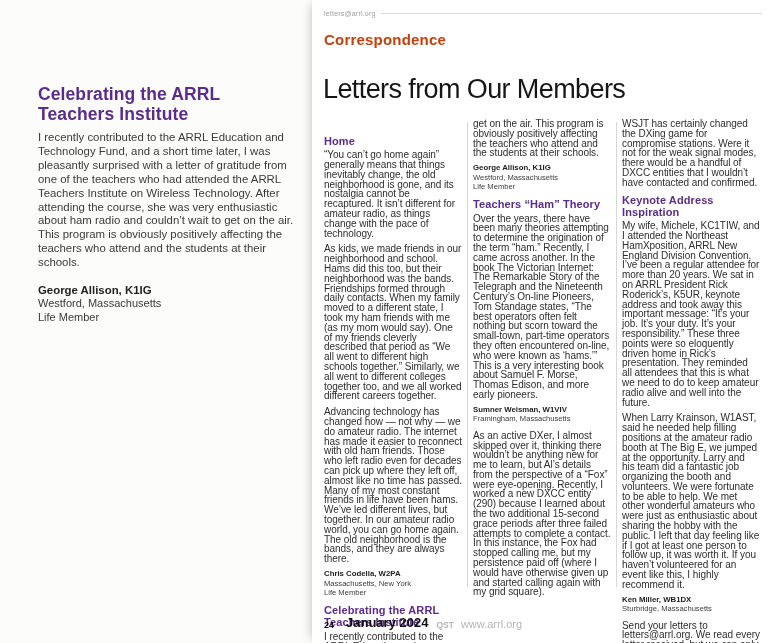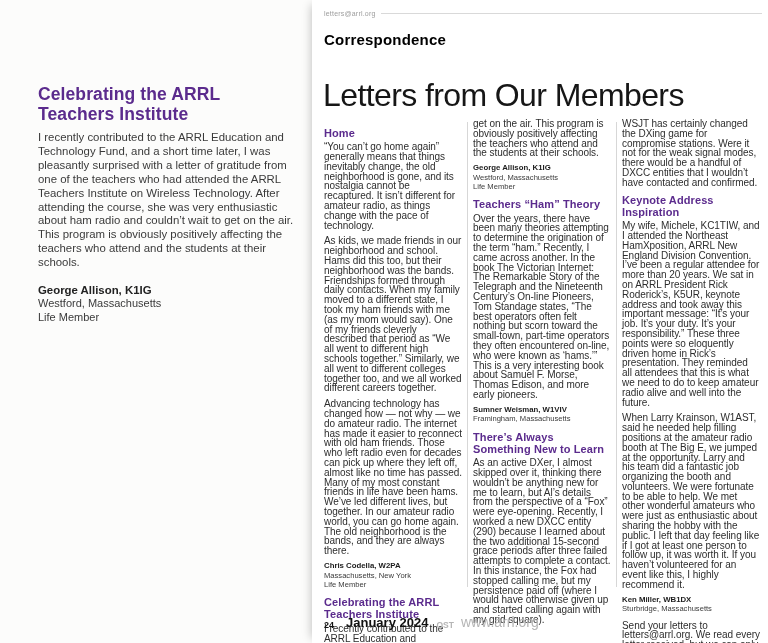--- a/index.html
+++ b/index.html
@@ -22,46 +22,46 @@
   
   .magazine-page{
     position:absolute;left:312px;top:0;width:456px;height:643px;background:#ffffff;
     box-shadow:-6px 0 9px -5px rgba(0,0,0,.22);
   }
   .page-header{position:absolute;left:12px;top:10px;right:6px;display:flex;align-items:center;gap:5px;}
   .header-email{font-size:7px;color:#9d9d9d;letter-spacing:.2px;white-space:nowrap;}
   .header-rule{flex:1;height:1px;background:#d9d9d9;}
   .section-label{
     position:absolute;left:12px;top:31px;
-    font-size:15px;font-weight:700;color:#000000;letter-spacing:.2px;
+    font-size:15px;font-weight:700;color:#c2410c;letter-spacing:.2px;
   }
   .page-title{
     position:absolute;left:11px;top:56px;
-    font-size:32px;font-weight:400;color:#161616;letter-spacing:-.6px;
+    font-size:27px;font-weight:400;color:#161616;letter-spacing:-.6px;
   }
   
   .columns{position:absolute;left:12px;top:119px;display:flex;}
   .col{width:138px;}
   .col-rule{width:1px;background:#d7d7d7;height:465px;margin:3px 5px 0;}
   .col h3{
     font-size:11px;line-height:12.3px;font-weight:700;color:#5b2b8d;
     margin:4px 0 3px;letter-spacing:.1px;
   }
-  .col h3.first{margin-top:8px;}
+  .col h3.first{margin-top:16px;}
   .col p{font-size:10px;line-height:9.8px;color:#2d2d2d;margin:0 0 6px;letter-spacing:-.05px;}
   .sig{margin:-1px 0 7px;}
   .sig .sig-name{font-size:7.8px;font-weight:700;color:#1c1c1c;line-height:9.6px;}
   .sig .sig-line{font-size:7.6px;line-height:9.3px;color:#3a3a3a;}
   .note{font-size:7.1px;line-height:9.2px;color:#333;margin-top:2px;letter-spacing:-.05px;}
   
   .page-footer{position:absolute;left:12px;bottom:13px;display:flex;align-items:flex-end;}
   .footer-pagenum{font-size:9px;font-weight:700;color:#111;}
   .footer-issue{font-size:13px;font-weight:700;color:#111;margin-left:12px;}
   .footer-mag{font-size:8.5px;font-weight:700;color:#b5b5b5;margin-left:8px;}
-  .footer-site{font-size:14px;color:#b5b5b5;margin-left:7px;}
+  .footer-site{font-size:11px;color:#b5b5b5;margin-left:7px;}
 </style>
 </head>
 <body>
 
 <div class="prev-page">
   <div class="excerpt">
     <h2 class="excerpt-heading">Celebrating the ARRL Teachers Institute</h2>
     <p class="excerpt-body">I recently contributed to the ARRL Education and Technology Fund, and a short time later, I was pleasantly surprised with a letter of gratitude from one of the teachers who had attended the ARRL Teachers Institute on Wireless Technology. After attending the course, she was very enthusiastic about ham radio and couldn’t wait to get on the air. This program is obviously positively affecting the teachers who attend and the students at their schools.</p>
     <div class="excerpt-sig">
       <div class="sig-name">George Allison, K1IG</div>
@@ -105,21 +105,20 @@
         <div class="sig-name">George Allison, K1IG</div>
         <div class="sig-line">Westford, Massachusetts</div>
         <div class="sig-line">Life Member</div>
       </div>
       <h3>Teachers “Ham” Theory</h3>
       <p>Over the years, there have been many theories attempting to determine the origination of the term “ham.” Recently, I came across another. In the book The Victorian Internet: The Remarkable Story of the Telegraph and the Nineteenth Century’s On-line Pioneers, Tom Standage states, “The best operators often felt nothing but scorn toward the small-town, part-time operators they often encountered on-line, who were known as ‘hams.’” This is a very interesting book about Samuel F. Morse, Thomas Edison, and more early pioneers.</p>
       <div class="sig">
         <div class="sig-name">Sumner Weisman, W1VIV</div>
         <div class="sig-line">Framingham, Massachusetts</div>
       </div>
-      <h3>There’s Always Something New to Learn</h3>
       <p>As an active DXer, I almost skipped over it, thinking there wouldn’t be anything new for me to learn, but Al’s details from the perspective of a “Fox” were eye-opening. Recently, I worked a new DXCC entity (290) because I learned about the two additional 15-second grace periods after three failed attempts to complete a contact. In this instance, the Fox had stopped calling me, but my persistence paid off (where I would have otherwise given up and started calling again with my grid square).</p>
     </div>
 
     <div class="col-rule"></div>
 
     <div class="col">
       <p>WSJT has certainly changed the DXing game for compromise stations. Were it not for the weak signal modes, there would be a handful of DXCC entities that I wouldn’t have contacted and confirmed.</p>
       <h3>Keynote Address Inspiration</h3>
       <p>My wife, Michele, KC1TIW, and I attended the Northeast HamXposition, ARRL New England Division Convention. I’ve been a regular attendee for more than 20 years. We sat in on ARRL President Rick Roderick’s, K5UR, keynote address and took away this important message: “It’s your job. It’s your duty. It’s your responsibility.” These three points were so eloquently driven home in Rick’s presentation. They reminded all attendees that this is what we need to do to keep amateur radio alive and well into the future.</p>
       <p>When Larry Krainson, W1AST, said he needed help filling positions at the amateur radio booth at The Big E, we jumped at the opportunity. Larry and his team did a fantastic job organizing the booth and volunteers. We were fortunate to be able to help. We met other wonderful amateurs who were just as enthusiastic about sharing the hobby with the public. I left that day feeling like if I got at least one person to follow up, it was worth it. If you haven’t volunteered for an event like this, I highly recommend it.</p>

